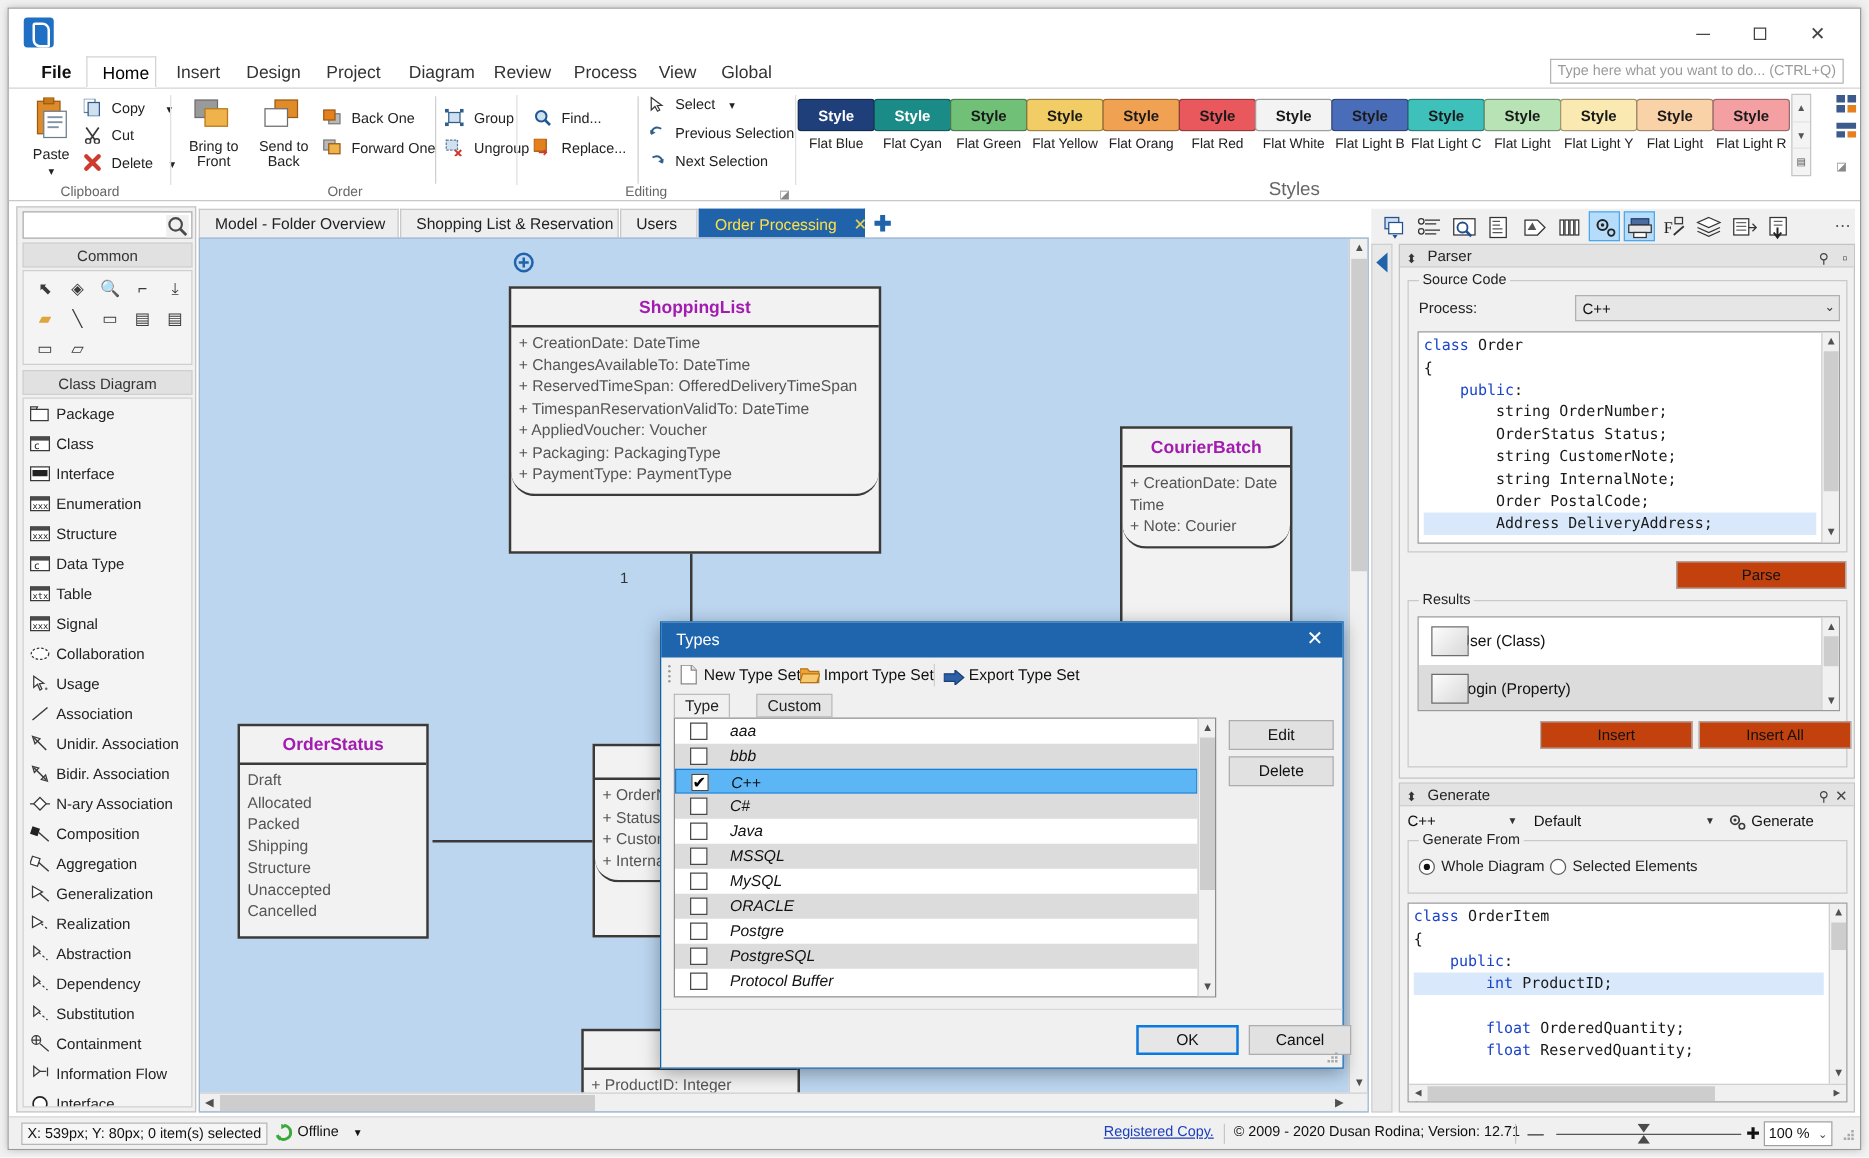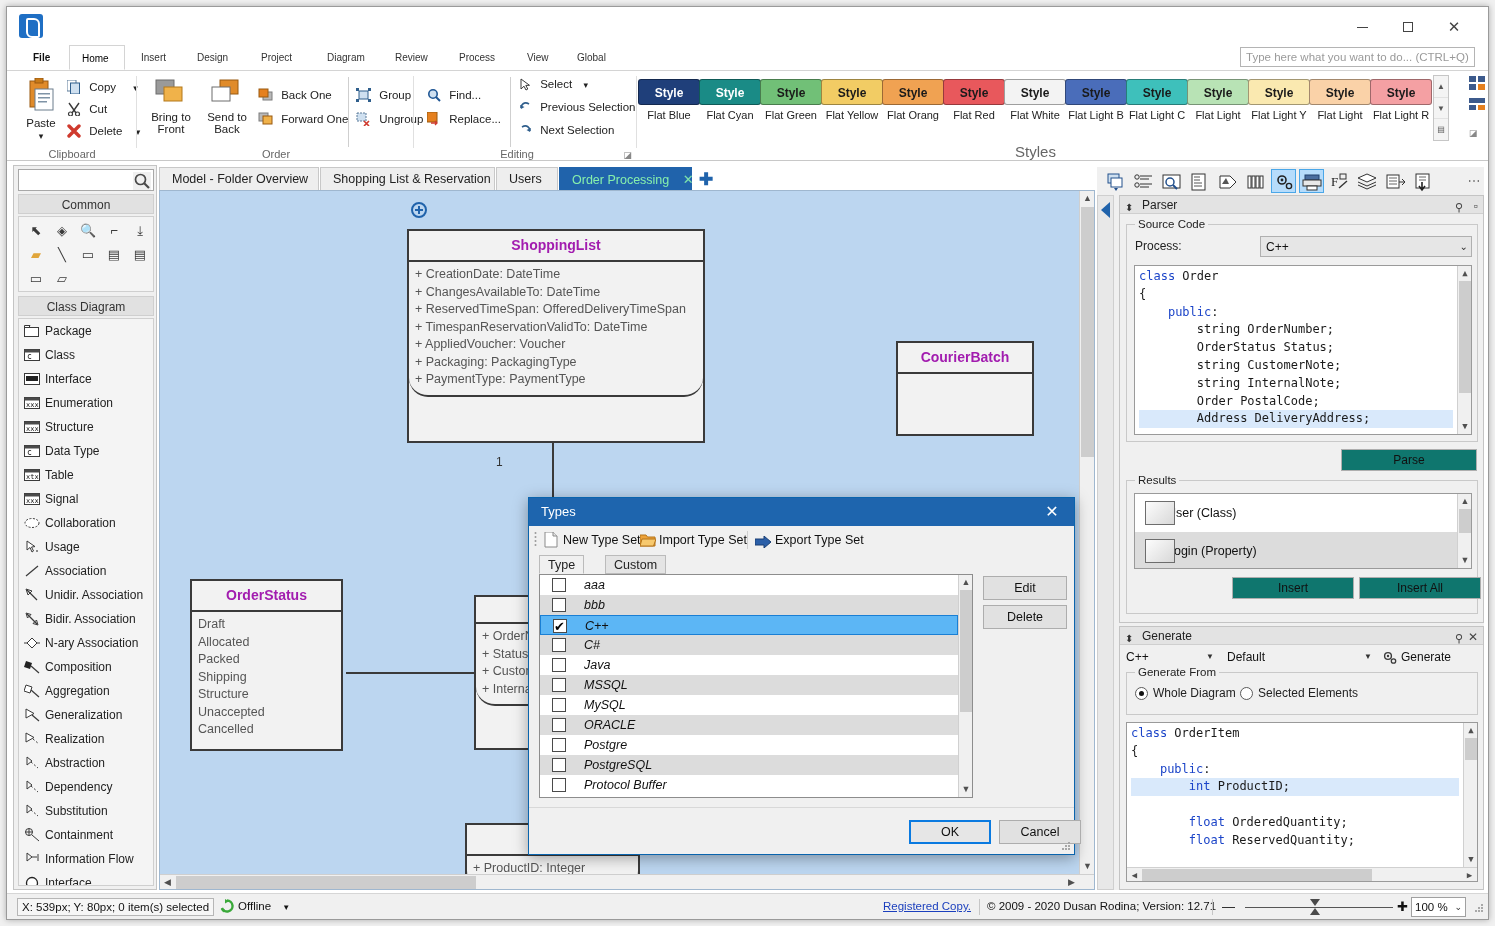--- a/index.html
+++ b/index.html
@@ -36,21 +36,21 @@
     color:#444; font-size:15px; font-family:"DejaVu Sans", sans-serif;
   }
   .wb-min{ right:104px; } .wb-max{ right:58px; } .wb-close{ right:12px; }
   .wb-min i{ display:block; width:11px; height:1px; background:#444; }
   .wb-max i{ display:block; width:10px; height:10px; border:1px solid #444; }
 
   
   .rtabs { position:absolute; left:0; top:38px; width:100%; height:25px; }
   .rtab {
     position:absolute; top:0; height:25px; padding:0 12px; line-height:25px;
-    font-size:10px; color:#333; white-space:nowrap;
+    font-size:14px; color:#333; white-space:nowrap;text-align:right;
   }
   .rtab.file { color:#111; font-weight:bold; }
   .rtab.active {
     background:#fff; border:1px solid #d4d4d4; border-bottom:1px solid #fff;
     z-index:3; font-weight:normal; color:#000;
   }
   .searchbox {
     position:absolute; right:13px; top:40px; width:235px; height:20px;
     border:1px solid #b4b4b4; background:#fff; font-size:11.5px;
     color:#9a9a9a; padding:0 5px; line-height:19px; white-space:nowrap;
@@ -107,21 +107,21 @@
               border:1px solid #cfcfcf; }
   .tb-item { height:24px; line-height:24px; font-size:12px; color:#222;
              padding-left:26px; position:relative; white-space:nowrap; }
   .tb-item .ti { position:absolute; left:5px; top:4px; width:16px; height:16px; }
 
   
   .doctabs { position:absolute; left:152px; top:160px; right:0; height:24px; }
   .dtab { position:absolute; top:0; height:23px; line-height:23px; padding:0 12px;
           font-size:12.5px; background:#eeeeee; border:1px solid #c8c8c8;
           border-bottom:none; color:#222; white-space:nowrap; }
-  .dtab.active { background:#2063ab; color:#86efac; border-color:#2063ab; }
+  .dtab.active { background:#2063ab; color:#fde047; border-color:#2063ab; }
   .dtab .x { margin-left:10px; font-size:13px; opacity:.9; }
   .addtab { position:absolute; top:2px; font-size:17px; color:#2063ab; font-weight:bold; }
 
   .canvaswrap {
     position:absolute; left:152px; top:183px; width:936px; height:700px;
     border:1px solid #9fb7cf; background:#bcd6f0; overflow:hidden;
   }
   .canvas { position:absolute; inset:0; }
   .umlbox { position:absolute; background:#f2f2f2; border:2px solid #3a3a3a; }
   .uml-title { text-align:center; font-weight:bold; font-size:14px; color:#a21caf;
@@ -165,21 +165,21 @@
   .lbl { position:absolute; font-size:12px; color:#222; }
   .combo { position:absolute; height:21px; background:#e6e6e6; border:1px solid #b0b0b0;
            font-size:12px; color:#111; line-height:20px; padding-left:5px; }
   .combo .cv { position:absolute; right:3px; top:0; font-size:10px; color:#333; }
   .codebox { position:absolute; background:#fff; border:1px solid #9a9a9a;
              overflow:hidden; font-family:"DejaVu Sans Mono", monospace;
              font-size:12px; line-height:17.8px; }
   .codebox pre { margin:0; padding:2px 4px; white-space:pre; }
   .kw { color:#1b44c8; }
   .hl { background:#d9e9fb; display:block; }
-  .btn { position:absolute; background:#0f766e; border:1px solid #aeaeae;
+  .btn { position:absolute; background:#c2410c; border:1px solid #aeaeae;
          font-size:12px; color:#111; text-align:center; }
   .listbox { position:absolute; background:#fff; border:1px solid #9a9a9a; overflow:hidden; }
   .lrow { height:40px; position:relative; font-size:12.5px; color:#111; padding-left:32px;
           line-height:40px; }
   .lrow.alt { background:#dcdcdc; }
   .docglyph { position:absolute; left:10px; top:8px; width:30px; height:24px;
               background:linear-gradient(135deg,#fdfdfd,#d8d8d8); border:1px solid #6d6d6d; }
   .radio { position:absolute; width:13px; height:13px; border:1px solid #5a5a5a;
            border-radius:50%; background:#fff; }
   .radio.on:after{ content:""; position:absolute; left:3px; top:3px; width:5px; height:5px;
@@ -654,20 +654,25 @@
           <div>+ AppliedVoucher: Voucher</div>
           <div>+ Packaging: PackagingType</div>
           <div>+ PaymentType: PaymentType</div>
         </div>
         <div class="uml-ops"></div>
       </div>
       <div class="multiplicity" style="left:336px;top:264px;">1</div>
 
       <div class="umlbox" style="left:736px;top:150px;width:138px;">
         <div class="uml-title">CourierBatch</div>
+        <div class="uml-attrs">
+          <div>+ CreationDate: Date</div>
+          <div>Time</div>
+          <div>+ Note: Courier</div>
+        </div>
         <div class="uml-ops" style="height:60px;"></div>
       </div>
 
       <div class="umlbox" style="left:30px;top:388px;width:153px;">
         <div class="uml-title">OrderStatus</div>
         <div class="uml-attrs" style="border-bottom:none;padding-bottom:10px;">
           <div>Draft</div>
           <div>Allocated</div>
           <div>Packed</div>
           <div>Shipping</div>

